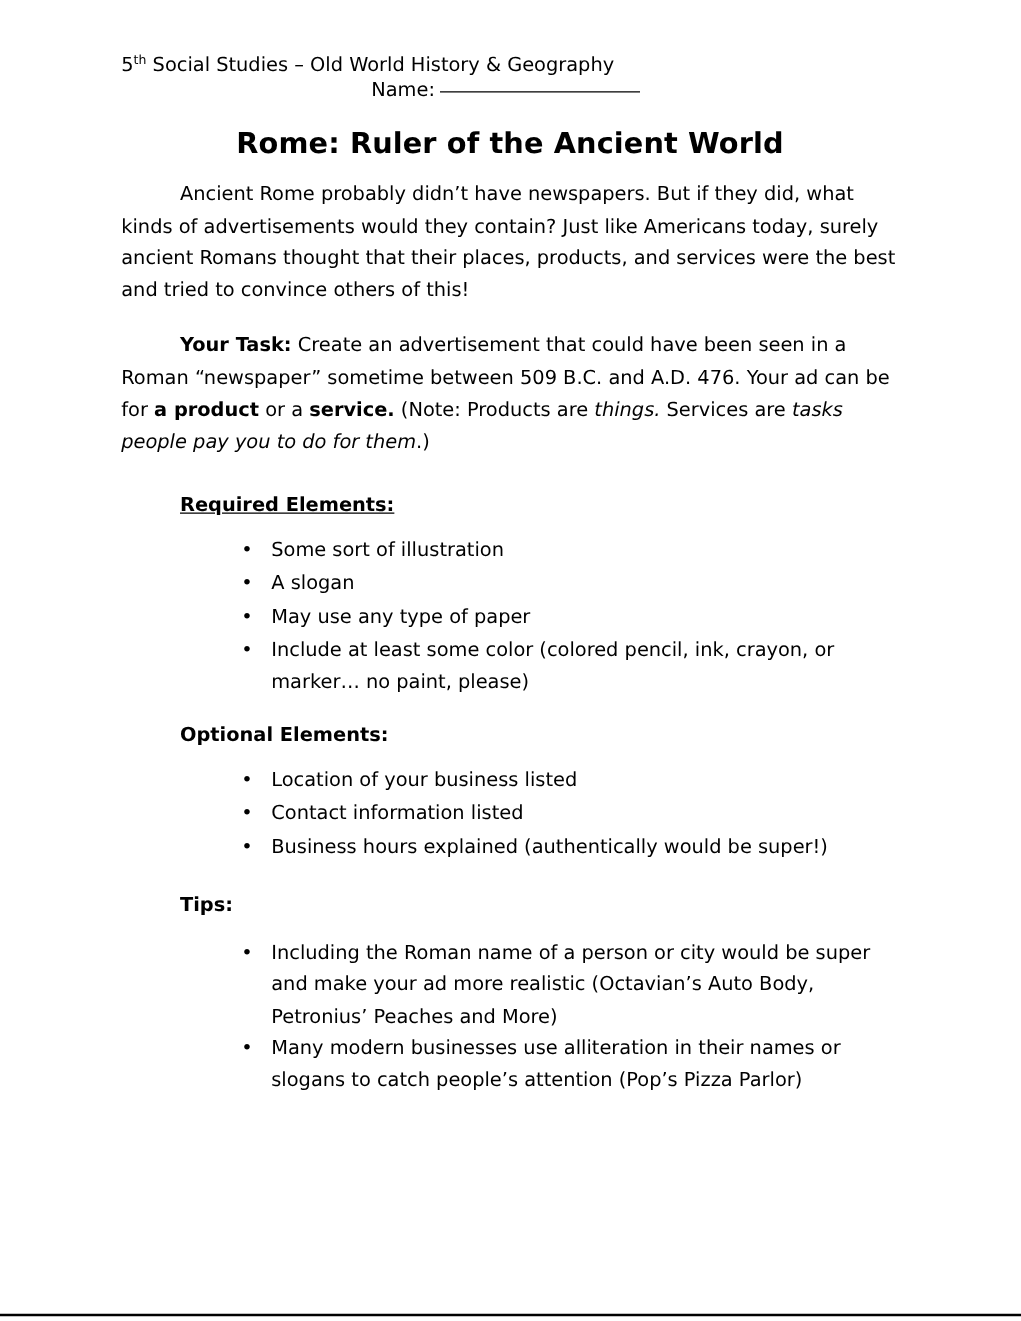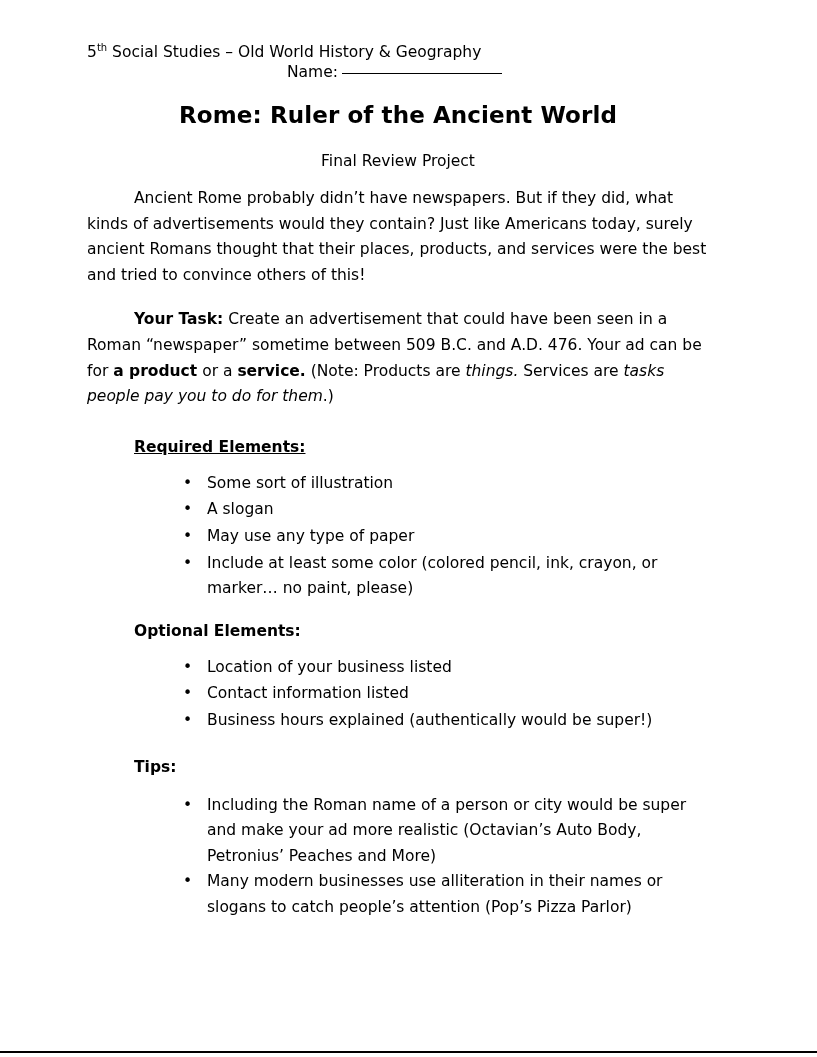--- a/index.html
+++ b/index.html
@@ -16,21 +16,21 @@
   .page {
     position: relative;
     width: 817px;
     height: 1057px;
     background: #ffffff;
     overflow: hidden;
     box-sizing: border-box;
   }
   .content {
     position: absolute;
-    left: 87px;
+    left: 97px;
     top: 42px;
     width: 622px;
   }
 
   
   .header-line {
     font-size: 15.5px;
     line-height: 20px;
     white-space: nowrap;
   }
@@ -139,21 +139,20 @@
     <div class="header-line">
       <span>5</span><sup>th</sup><span> Social Studies – Old World History &amp; Geography</span>
     </div>
 
     <div class="name-line">
       <span>Name:</span><span class="name-rule"></span>
     </div>
 
     <div class="doc-title">Rome: Ruler of the Ancient World</div>
 
-    <div class="doc-subtitle">Final Review Project</div>
 
     <p class="para">Ancient Rome probably didn’t have newspapers.  But if they did, what kinds of advertisements would they contain?  Just like Americans today, surely ancient Romans thought that their places, products, and services were the best and tried to convince others of this!</p>
 
     <p class="para second"><b>Your Task:</b><span> Create an advertisement that could have been seen in a Roman “newspaper” sometime between 509 B.C. and A.D. 476.  Your ad can be for </span><b>a product</b><span> or a </span><b>service.</b><span>  (Note: Products are </span><i>things.</i><span>  Services are </span><i>tasks people pay you to do for them</i><span>.)</span></p>
 
     <div class="section-heading sec-required">Required Elements:</div>
     <ul class="bullets required-list">
       <li>Some sort of illustration</li>
       <li>A slogan</li>
       <li>May use any type of paper</li>

